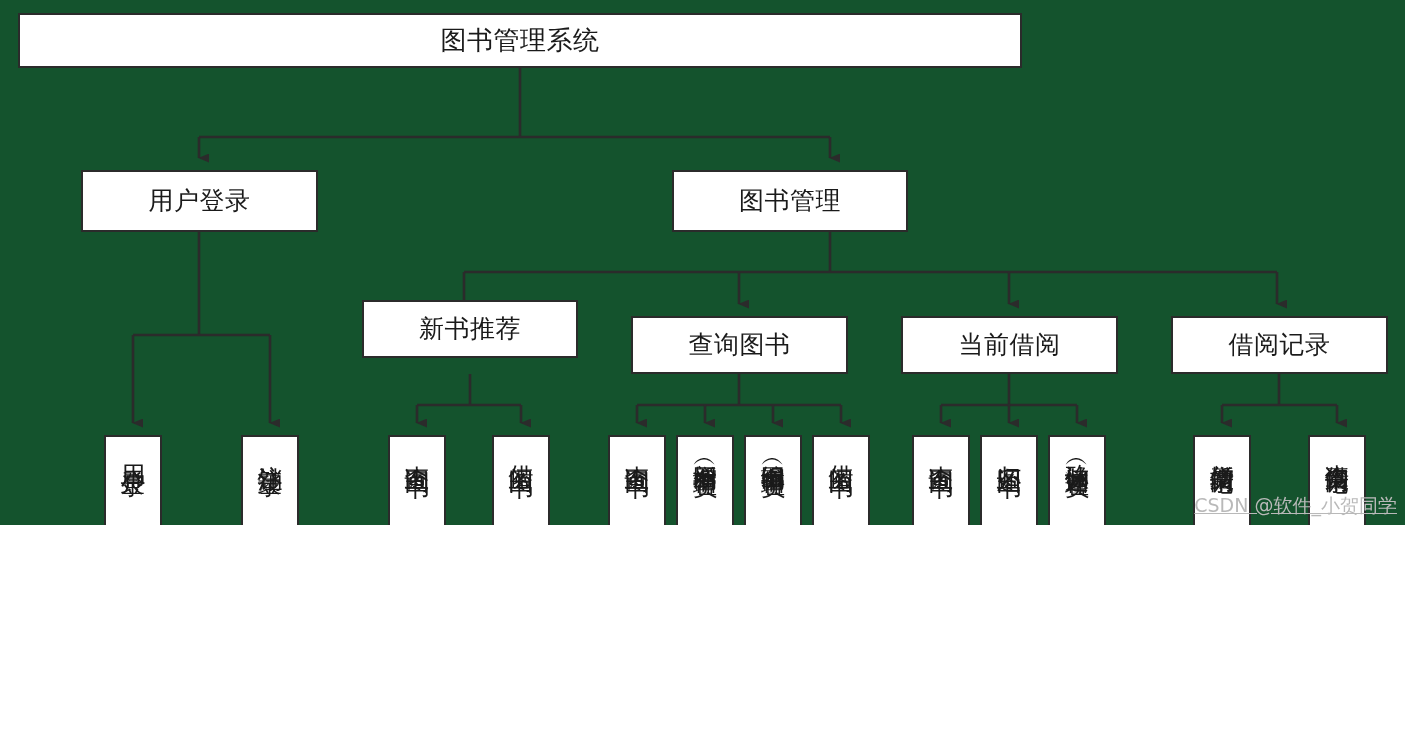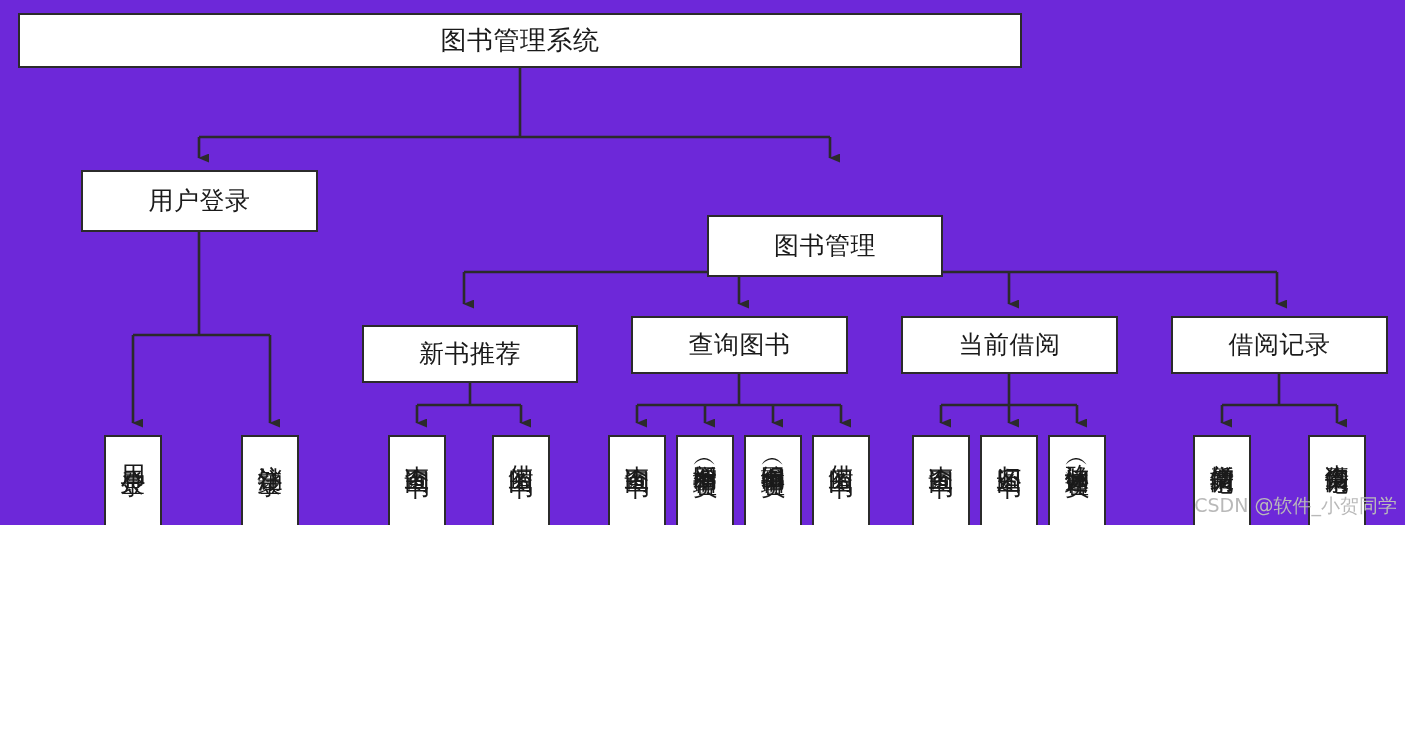--- a/index.html
+++ b/index.html
@@ -8,21 +8,21 @@
     padding: 0;
     background: #ffffff;
   }
   body {
     font-family: "DejaVu Sans", "Liberation Sans", sans-serif;
   }
   #canvas {
     position: relative;
     width: 1405px;
     height: 525px;
-    background: #6d28d9;
+    background: #14532d;
     overflow: hidden;
   }
   svg.wires {
     position: absolute;
     left: 0;
     top: 0;
     width: 1405px;
     height: 747px;
     pointer-events: none;
   }
@@ -69,20 +69,21 @@
     letter-spacing: 1.5px;
   }
   .watermark {
     position: absolute;
     right: 8px;
     bottom: 6px;
     font-size: 19px;
     color: #b9b9b9;
     white-space: nowrap;
     font-family: "DejaVu Sans", "Liberation Sans", sans-serif;
+    text-decoration: underline;
   }
 </style>
 </head>
 <body>
 
 <div id="canvas">
 
   <svg class="wires" viewBox="0 0 1405 747" xmlns="http://www.w3.org/2000/svg">
     <defs>
       <marker id="arrowhead" markerWidth="9" markerHeight="11" refX="4.5" refY="10.2" orient="auto" markerUnits="userSpaceOnUse">
@@ -134,25 +135,25 @@
   </svg>
 
   <div class="node horiz root" style="left:18px; top:13px; width:1004px; height:55px;">
     <span class="lbl">图书管理系统</span>
   </div>
 
   <div class="node horiz" style="left:81px; top:170px; width:237px; height:62px;">
     <span class="lbl">用户登录</span>
   </div>
 
-  <div class="node horiz" style="left:707px; top:170px; width:236px; height:62px;margin-top:45px;">
+  <div class="node horiz" style="left:672px; top:170px; width:236px; height:62px;">
     <span class="lbl">图书管理</span>
   </div>
 
-  <div class="node horiz" style="left:362px; top:325px; width:216px; height:58px;">
+  <div class="node horiz" style="left:362px; top:300px; width:216px; height:58px;">
     <span class="lbl">新书推荐</span>
   </div>
 
   <div class="node horiz" style="left:631px; top:316px; width:217px; height:58px;">
     <span class="lbl">查询图书</span>
   </div>
 
   <div class="node horiz" style="left:901px; top:316px; width:217px; height:58px;">
     <span class="lbl">当前借阅</span>
   </div>

